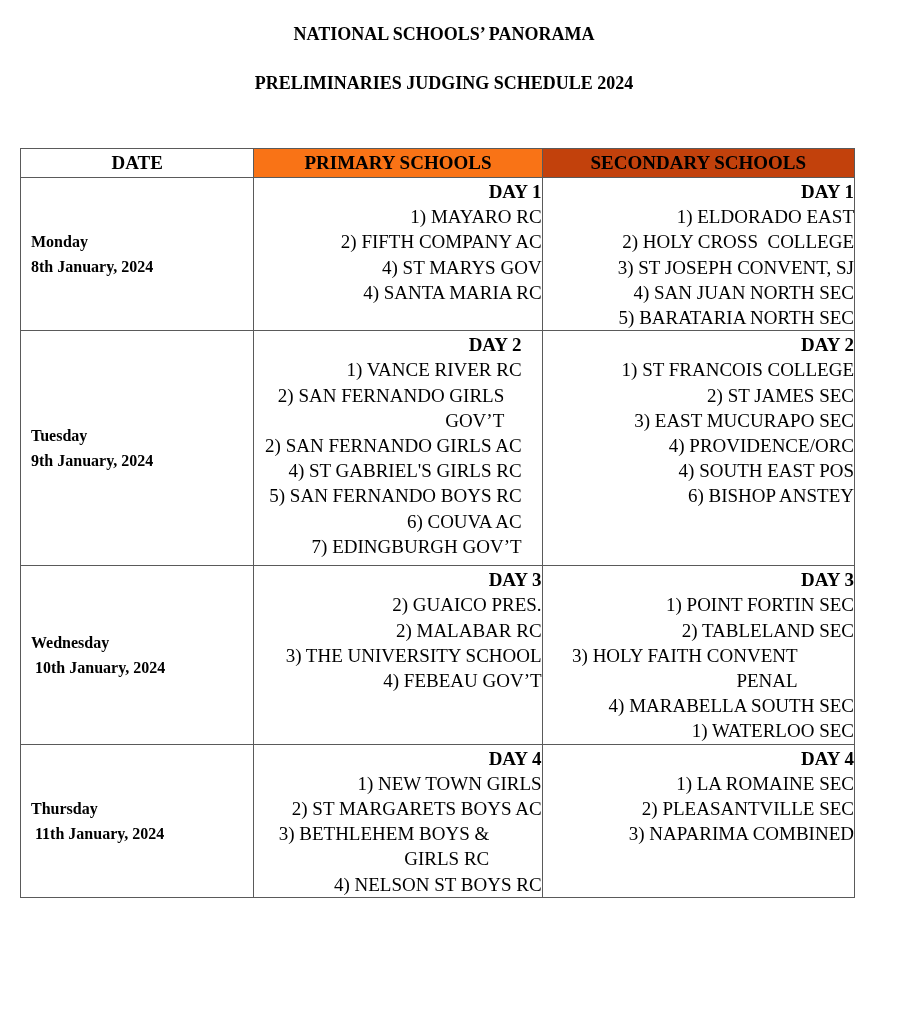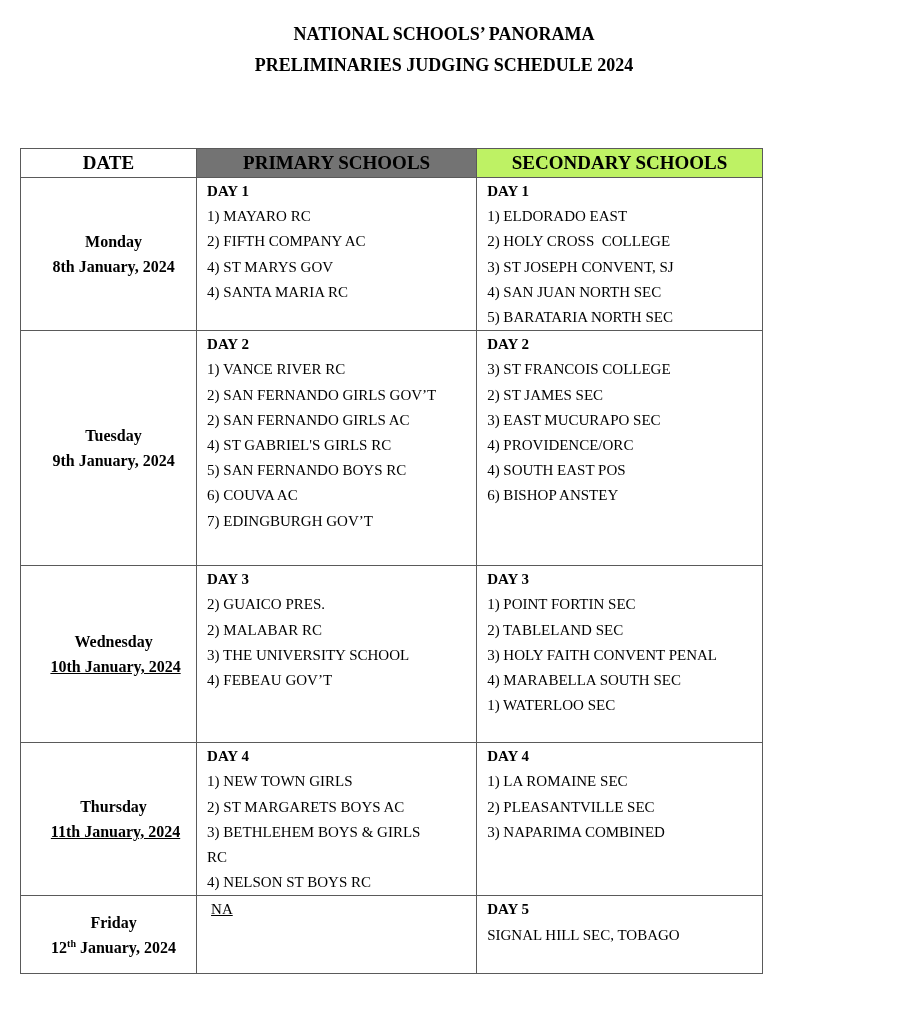--- a/index.html
+++ b/index.html
@@ -1,30 +1,30 @@
 <!DOCTYPE html>
 <html><head>
 <meta charset="utf-8">
 <style>
   html, body { margin: 0; padding: 0; background: #ffffff; }
   body { width: 898px; height: 1024px; position: relative; font-family: "Liberation Serif", serif; color: #000; }
   .title { position: absolute; left: 0; width: 888px; text-align: center; font-weight: bold; font-size: 18px; }
   #t1 { top: 24px; }
-  #t2 { top: 55px; }
-  table.sched { position: absolute; left: 20px; top: 148px; border-collapse: collapse; width: 743px; }
+  #t2 { top: 73px; }
+  table.sched { position: absolute; left: 20px; top: 148px; border-collapse: collapse; width: 835px; }
   table.sched td, table.sched th { border: 1.3px solid #5a5a5a; vertical-align: top; padding: 0; }
   th { height: 28px; font-size: 19px; font-weight: bold; text-align: center; vertical-align: middle !important; }
   th.date { width: 232px; background: #fff; }
-  th.primary { width: 287px; background: #737373; }
-  th.secondary { width: 311px; background: #bef264; }
-  td.datecell { vertical-align: middle !important; font-weight: bold; font-size: 16px; line-height: 25px; padding-left: 10px !important; text-align: center; }
-  td.list { font-size: 15px; line-height: 25.2px; padding: 1px 0 0 10px !important; }
+  th.primary { width: 287px; background: #f97316; }
+  th.secondary { width: 311px; background: #c2410c; }
+  td.datecell { vertical-align: middle !important; font-weight: bold; font-size: 16px; line-height: 25px; padding-left: 10px !important; }
+  td.list { font-size: 19px; line-height: 25.2px; padding: 1px 0 0 10px !important; text-align: right; }
   .dayhdr { font-weight: bold; }
   sup { font-size: 10px; line-height: 0; }
-  .indent { padding-left: 4px; text-decoration: underline; }
+  .indent { padding-left: 4px; }
 </style>
 </head>
 <body>
 
 <div id="t1" class="title">NATIONAL SCHOOLS’ PANORAMA</div>
 <div id="t2" class="title">PRELIMINARIES JUDGING SCHEDULE 2024</div>
 
 <table class="sched">
   <tbody>
       <tr>
@@ -65,21 +65,21 @@
       <div>1) VANCE RIVER RC</div>
       <div style="width:240px">2) SAN FERNANDO GIRLS GOV’T</div>
       <div>2) SAN FERNANDO GIRLS AC</div>
       <div>4) ST GABRIEL'S GIRLS RC</div>
       <div>5) SAN FERNANDO BOYS RC</div>
       <div>6) COUVA AC</div>
       <div>7) EDINGBURGH GOV’T</div>
     </td>
     <td class="list">
       <div class="dayhdr">DAY 2</div>
-      <div>3) ST FRANCOIS COLLEGE</div>
+      <div>1) ST FRANCOIS COLLEGE</div>
       <div>2) ST JAMES SEC</div>
       <div>3) EAST MUCURAPO SEC</div>
       <div>4) PROVIDENCE/ORC</div>
       <div>4) SOUTH EAST POS</div>
       <div>6) BISHOP ANSTEY</div>
     </td>
   </tr>
 
   <tr style="height:177px">
     <td class="datecell">
@@ -116,27 +116,14 @@
       <div>4) NELSON ST BOYS RC</div>
     </td>
     <td class="list">
       <div class="dayhdr">DAY 4</div>
       <div>1) LA ROMAINE SEC</div>
       <div>2) PLEASANTVILLE SEC</div>
       <div>3) NAPARIMA COMBINED</div>
     </td>
   </tr>
 
-  <tr style="height:78px">
-    <td class="datecell">
-      <div>Friday</div>
-      <div><span>12</span><sup>th</sup><span style="white-space:pre"> January, 2024</span></div>
-    </td>
-    <td class="list">
-      <div class="indent">NA</div>
-    </td>
-    <td class="list">
-      <div class="dayhdr">DAY 5</div>
-      <div>SIGNAL HILL SEC, TOBAGO</div>
-    </td>
-  </tr>
 </tbody>
   </table>
 
 </body></html>

